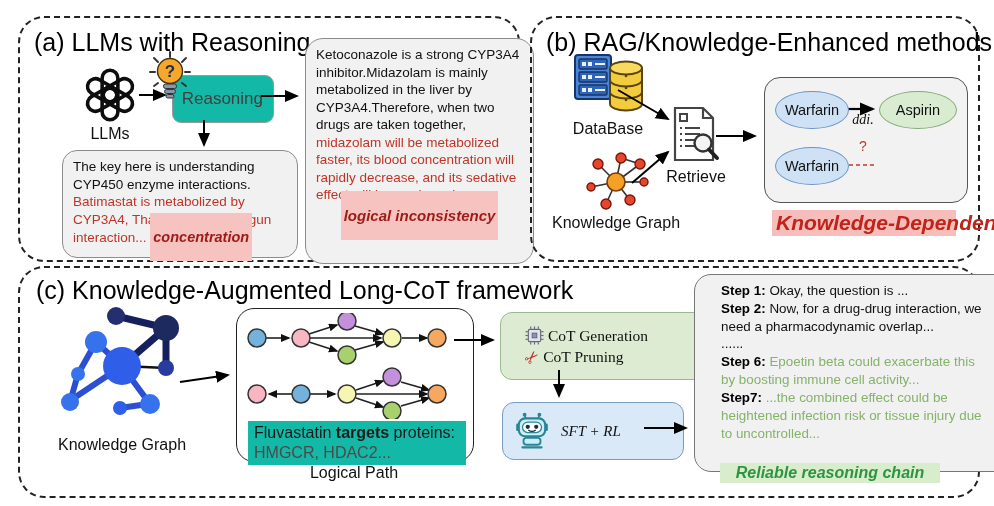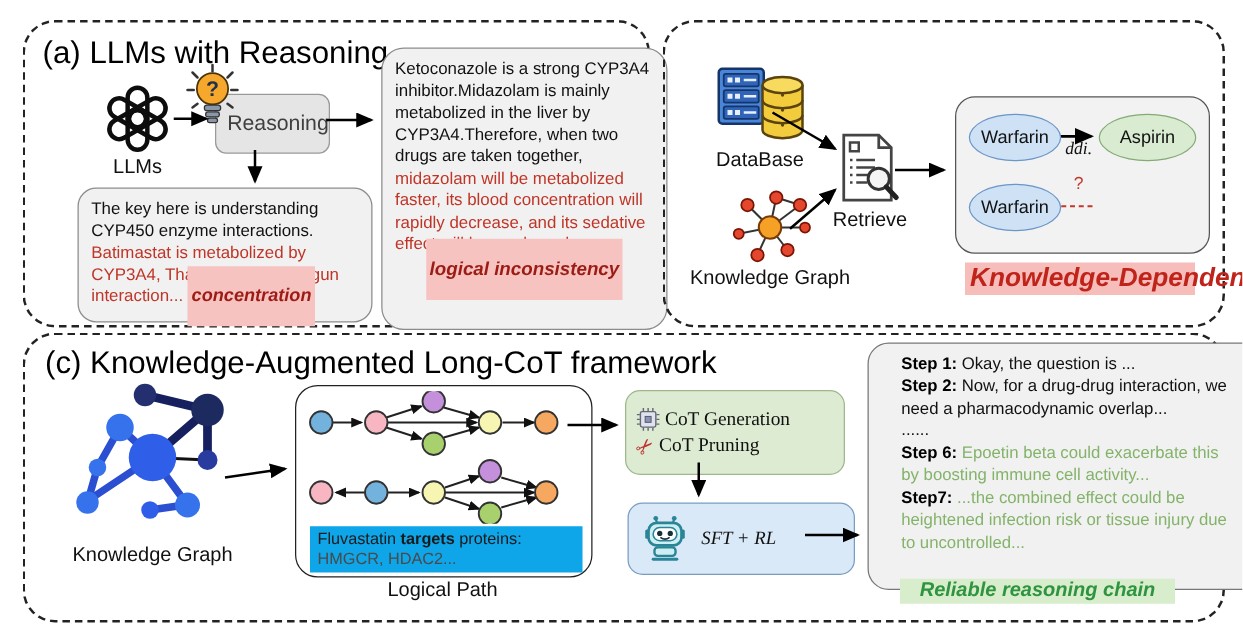--- a/index.html
+++ b/index.html
@@ -14,37 +14,37 @@
   .lbl{position:absolute;font-size:16px;color:#111;text-align:center;white-space:nowrap;}
   .bubble{position:absolute;background:#f1f1f1;border:1.4px solid #8c8c8c;border-radius:15px;
           padding:7px 10px;font-size:13.5px;line-height:1.3;color:#111;}
   .t-red{color:#bf3527;}
   .t-green{color:#84b36a;}
   .tag-red{color:#9c1c15;background:#f6c3c1;font-weight:bold;font-style:italic;padding:16px 3px;font-size:14.5px;}
   .tag-red-big{position:absolute;color:#c0231a;background:#f6bdbb;font-weight:bold;font-style:italic;
                font-size:21px;text-align:center;padding:1px 4px;white-space:nowrap;}
   .tag-green-big{position:absolute;color:#2e9440;background:#d8edcb;font-weight:bold;font-style:italic;
                font-size:16px;text-align:center;padding:1px 4px;white-space:nowrap;}
-  .reason-box{position:absolute;background:#e5e5e5;border:1.5px solid #9a9a9a;border-radius:9px;
-              display:flex;align-items:center;justify-content:flex-end;
+  .reason-box{position:absolute;background:#14b8a6;border:1.5px solid #9a9a9a;border-radius:9px;
+              display:flex;align-items:center;justify-content:flex-end;padding-right:10px;
               font-size:17px;color:#3f3f3f;}
   .pairbox{position:absolute;background:#f2f2f2;border:1.6px solid #555;border-radius:16px;}
   .ell{position:absolute;border-radius:50%;display:flex;align-items:center;justify-content:center;
        font-size:14.5px;color:#111;}
   .ell-blue{background:#cfe2f5;border:1.4px solid #6b96c8;}
   .ell-green{background:#d9ecd2;border:1.4px solid #85ab74;}
   .ell-red{background:#f7d2cf;border:1.4px solid #c26058;}
   .serif{font-family:"Liberation Serif","DejaVu Serif",serif;}
   .ddi{position:absolute;font-style:italic;font-size:14px;color:#111;text-align:center;}
   .qmark{position:absolute;color:#c0392b;font-size:14px;text-align:center;}
   .lpbox{position:absolute;background:#fff;border:1.7px solid #222;border-radius:18px;}
-  .factstrip{position:absolute;background:#0ea5e9;padding:2px 6px;font-size:13px;line-height:1.25;color:#1a1a1a;}
+  .factstrip{position:absolute;background:#14b8a6;padding:2px 6px;font-size:16px;line-height:1.25;color:#1a1a1a;}
   .factstrip .l2{color:#4a4a4a;}
   .greenbox{position:absolute;background:#dcebd1;border:1.5px solid #9cb88c;border-radius:12px;
-            display:flex;flex-direction:column;justify-content:center;gap:3px;padding:4px 8px;}
+            display:flex;flex-direction:column;justify-content:center;gap:3px;padding:4px 24px;}
   .greenbox .row{display:flex;align-items:center;gap:4px;font-size:15.5px;color:#111;}
   .bluebox{position:absolute;background:#d9e9f8;border:1.5px solid #7a9cc0;border-radius:12px;
            display:flex;align-items:center;gap:10px;padding:0 10px;}
   .sftrl{font-size:15px;font-style:italic;color:#111;}
   .stepsbubble{position:absolute;background:#f1f1f1;border:1.5px solid #777;border-radius:17px;
                padding:7px 26px;font-size:13.4px;line-height:1.33;color:#111;}
   .stepsbubble b{color:#000;}
   .shears{display:inline-block;color:#c03030;font-size:17px;transform:rotate(-45deg);line-height:1;}
   .arrows{position:absolute;left:0;top:0;width:994px;height:506px;pointer-events:none;}
   svg{display:block;}
@@ -96,20 +96,21 @@
       <span class="tag-red">concentration</span>
     </div>
 
     <div class="bubble" style="left:285px;top:20px;width:207px;height:210px;border-radius:18px;">
       <span>Ketoconazole is a strong CYP3A4 inhibitor.Midazolam is mainly metabolized in the liver by CYP3A4.Therefore, when two drugs are taken together, </span><span class="t-red">midazolam will be metabolized faster, its blood concentration will rapidly decrease, and its sedative effect will be weakened...</span>
       <span class="center-line"><span class="tag-red" style="font-size:15px;">logical inconsistency</span></span>
     </div>
   </div>
 
   <div class="panel panel-b">
+    <div class="ptitle" style="left:14px;top:10px;">(b) RAG/Knowledge-Enhanced methods</div>
 
     <svg class="abs" style="left:40px;top:34px;" width="72" height="66" viewBox="0 0 72 66">
       <rect x="3" y="3" width="36" height="44" rx="3" fill="#4a86d8" stroke="#15356a" stroke-width="2"></rect>
       <g fill="#2f64b8" stroke="#15356a" stroke-width="1.4">
         <rect x="7" y="7" width="28" height="10" rx="1.5"></rect>
         <rect x="7" y="20" width="28" height="10" rx="1.5"></rect>
         <rect x="7" y="33" width="28" height="10" rx="1.5"></rect>
       </g>
       <g fill="#e8f0fc">
         <rect x="10" y="10" width="4" height="4"></rect>

